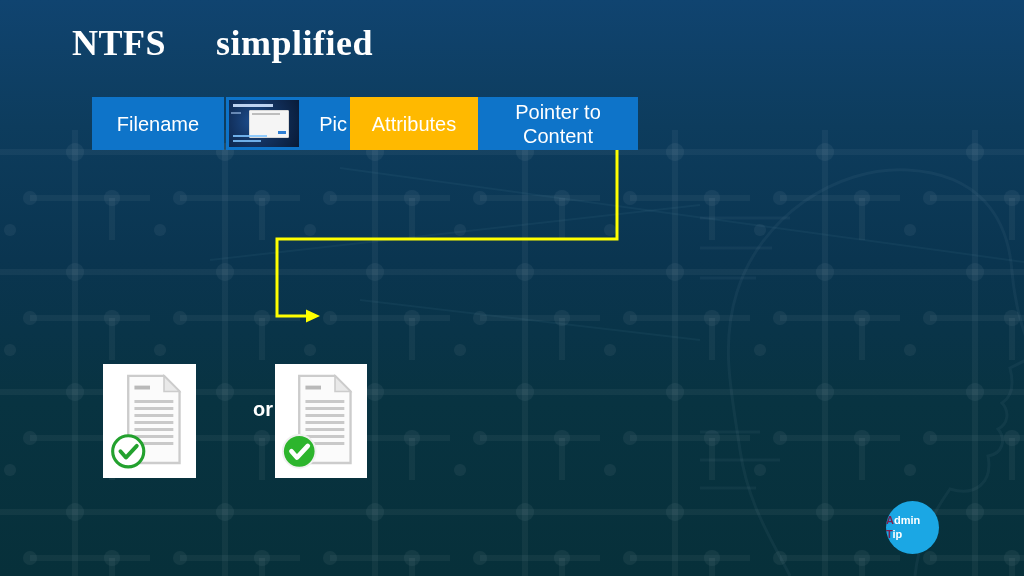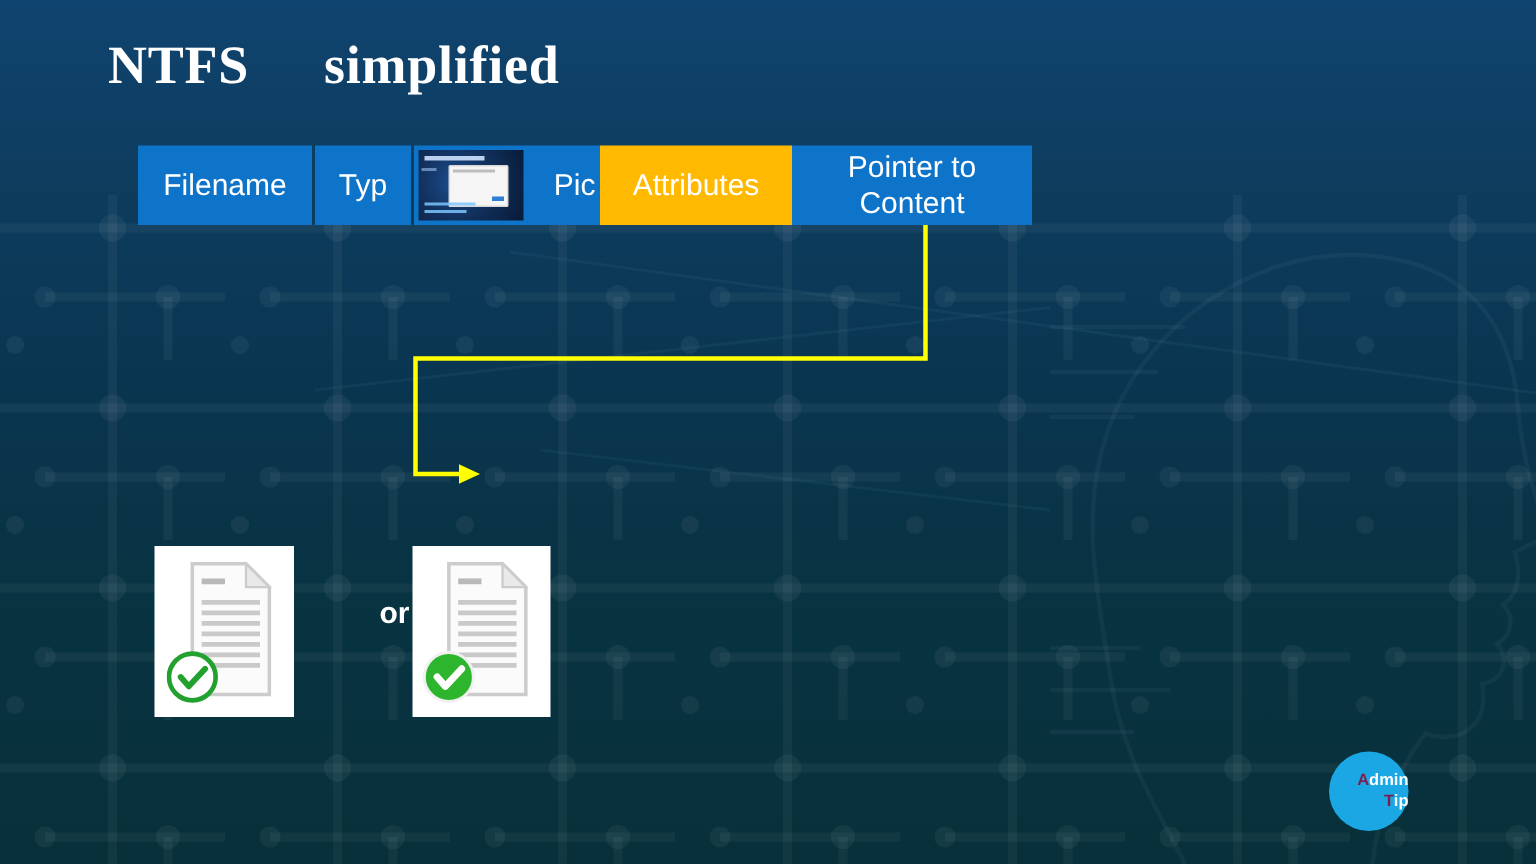--- a/index.html
+++ b/index.html
@@ -13,21 +13,21 @@
   .bg-decor{position:absolute;inset:0;pointer-events:none;}
 
   
   .title{position:absolute;left:72px;top:22px;color:#ffffff;font-size:36px;font-weight:700;letter-spacing:.5px;font-family:Liberation Serif, serif;}
   .title .part2{margin-left:50px;font-weight:700;}
 
   
   .record-row{position:absolute;left:92px;top:97px;height:53px;display:flex;align-items:stretch;}
   .cell{display:flex;align-items:center;justify-content:center;color:#ffffff;font-size:20px;line-height:1.2;text-align:center;}
   .cell-blue{background:#0e74c9;}
-  .cell-filename{width:116px;margin-right:2px;}
+  .cell-filename{width:132px;margin-right:2px;}
   .cell-typ{width:64px;margin-right:2px;}
   .cell-pic{width:124px;justify-content:flex-start;padding:0 2px 0 3px;box-sizing:border-box;}
   .cell-attributes{width:128px;background:#ffb900;}
   .cell-pointer{width:160px;padding:12px 8px;box-sizing:border-box;}
   .cell-pic .pic-label{margin-left:auto;padding-right:1px;}
 
   
   .thumb{position:relative;width:70px;height:47px;background:radial-gradient(circle at 35% 45%,#1d4e8f 0%,#12315e 45%,#081a36 100%);flex:0 0 auto;overflow:hidden;}
   .thumb .t-title{position:absolute;left:4px;top:4px;width:40px;height:3px;background:#cfe3ff;opacity:.9;}
   .thumb .t-dialog{position:absolute;left:20px;top:10px;width:38px;height:26px;background:#f5f5f5;border:1px solid #d8d8d8;border-radius:1px;}
@@ -43,21 +43,21 @@
   
   .arrow-overlay{position:absolute;inset:0;pointer-events:none;}
 
   
   .doc-tile{position:absolute;width:93px;height:114px;background:#ffffff;display:flex;align-items:center;justify-content:center;}
   .doc-tile.left{left:103px;top:364px;}
   .doc-tile.right{left:275px;top:364px;width:92px;}
   .or-label{position:absolute;left:205px;top:398px;width:68px;text-align:right;color:#ffffff;font-size:20px;font-weight:700;}
 
   
-  .badge{position:absolute;border-radius:50%;display:flex;flex-direction:column;align-items:flex-end;justify-content:center;font-weight:700;font-size:11px;line-height:1.2;text-align:center;}
+  .badge{position:absolute;border-radius:50%;display:flex;flex-direction:column;align-items:flex-start;justify-content:center;font-weight:700;font-size:11px;line-height:1.2;text-align:center;}
   .badge-admin{left:886px;top:501px;width:53px;height:53px;background:#1ba7e4;color:#ffffff;}
   .badge-admin .first{color:#7c1f4e;}
   .badge-user{left:954px;top:499px;width:59px;height:59px;background:#ffffff;color:#161616;}
   .badge-user .first{color:#e0161d;}
 </style>
 </head>
 <body>
 
 <div class="slide">
 
@@ -90,23 +90,20 @@
     </g>
   </svg>
 
   <div class="title">
     <span class="part1">NTFS</span><span class="part2">simplified</span>
   </div>
 
   <div class="record-row">
     <div class="cell cell-blue cell-filename">
       <span>Filename</span>
-    </div>
-    <div class="cell cell-blue cell-typ">
-      <span>Typ</span>
     </div>
     <div class="cell cell-blue cell-pic">
       <div class="thumb">
         <div class="t-title"></div>
         <div class="t-head"></div>
         <div class="t-dialog">
             <div class="t-dialog-bar"></div>
             <div class="t-dialog-btn"></div>
           </div>
         <div class="t-bullet1"></div>

